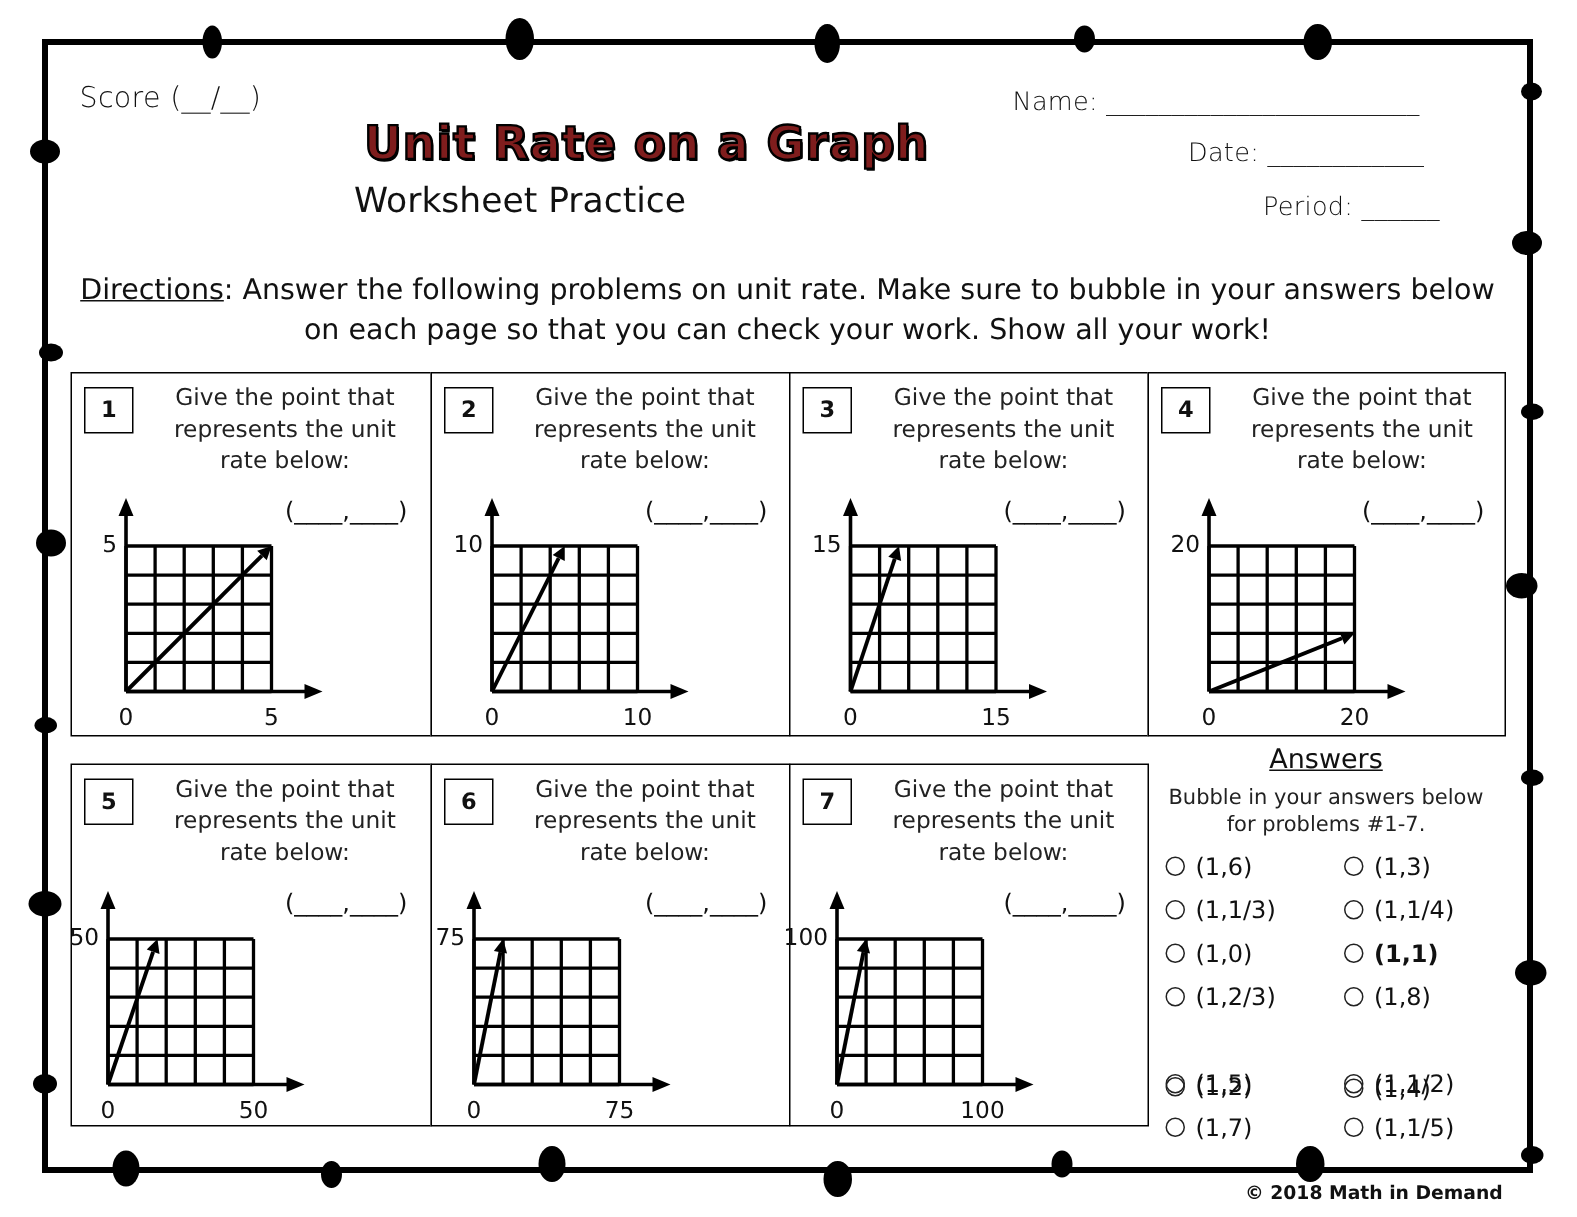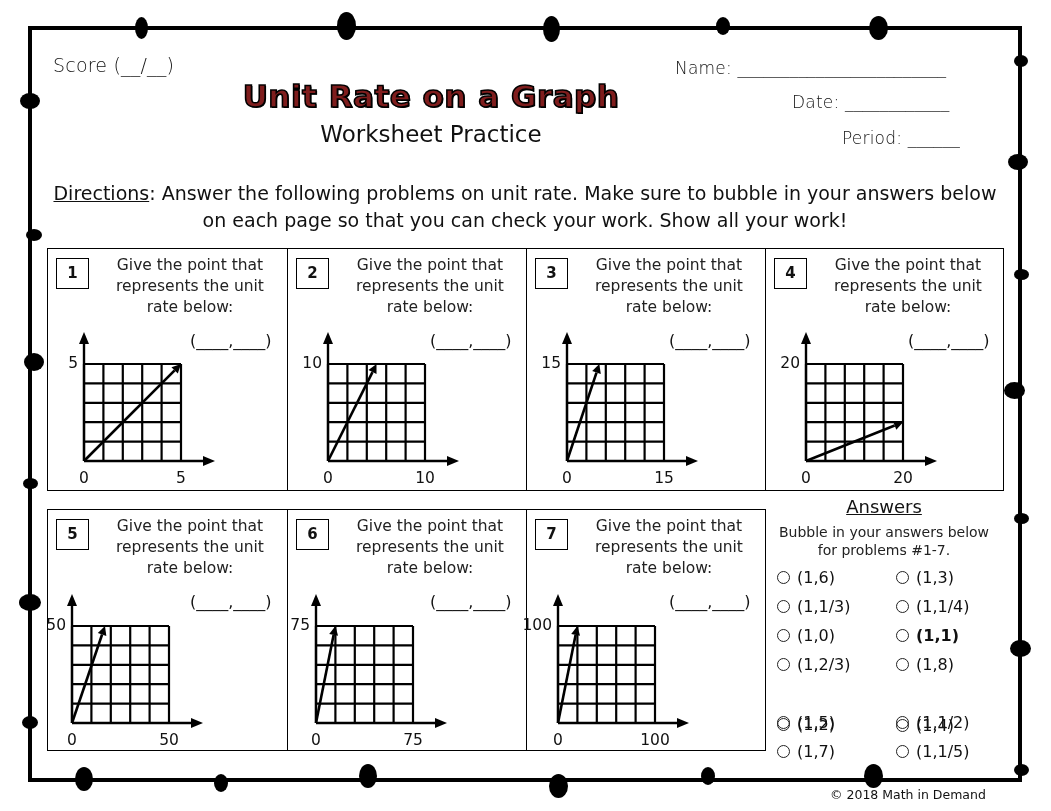--- a/index.html
+++ b/index.html
@@ -7,38 +7,38 @@
          font-family:"DejaVu Sans", sans-serif; color:#111; }
   .abs { position:absolute; }
   #frame { position:absolute; left:28px; top:26px; width:986px; height:748px;
            border:4px solid #000; box-sizing:content-box; }
   .dot { position:absolute; background:#000; border-radius:50%; }
   .hdr-text { position:absolute; font-size:19px; font-weight:300; letter-spacing:0.2px; white-space:nowrap; }
   .title { position:absolute; left:236px; top:78px; width:390px; text-align:center;
            font-family:"DejaVu Sans", sans-serif; font-weight:bold; font-size:31px;
            color:#7f1d1d; -webkit-text-stroke:1.6px #000; letter-spacing:0.5px;
            text-shadow: 1px 1px 0 #000; white-space:nowrap; }
-  .subtitle { position:absolute; left:236px; top:121px; width:390px; text-align:center;
+  .subtitle { position:absolute; left:236px; top:121px; width:390px; 
               font-size:23px; white-space:nowrap; }
   .directions { position:absolute; left:40px; top:180px; width:970px; text-align:center;
                 font-size:19px; line-height:27px; }
   .directions .dir-label { text-decoration:underline; }
   .box { position:absolute; border:1px solid #000; box-sizing:border-box; background:#fff; }
   .num { position:absolute; left:8px; top:9px; width:33px; height:31px; border:1px solid #000;
          box-sizing:border-box; text-align:center; line-height:29px; font-size:15px; font-weight:bold; }
   .prompt { position:absolute; left:52px; top:6px; width:180px; text-align:center; font-size:15.5px;
             line-height:21px; color:#222; }
   .blank { position:absolute; left:126px; top:82px; font-size:16px; white-space:nowrap; letter-spacing:0px;margin-left:16px; }
   .graph { position:absolute; left:0; top:0; }
   .ans-title { position:absolute; left:770px; top:496px; width:228px; text-align:center; font-size:18px;
                text-decoration:underline; }
   .ans-sub { position:absolute; left:770px; top:523px; width:228px; text-align:center; font-size:14px; line-height:18px; color:#222; }
   .opt { position:absolute; font-size:16px; white-space:nowrap; display:flex; align-items:center; }
   .bubble { display:inline-block; width:13px; height:13px; border:1.3px solid #222; border-radius:50%; margin-right:7px; box-sizing:border-box; }
-  .copyright { position:absolute; left:830px; top:787px; font-size:12.5px; white-space:nowrap; }
+  .copyright { position:absolute; left:830px; top:787px; font-size:12.5px; white-space:nowrap;font-weight:bold; }
 </style>
 </head>
 <body>
 
 <div id="frame"></div>
 
 <div id="dots">
     <div class="dot" style="left: 134.5px; top: 17px; width: 13px; height: 22px;"></div>
     <div class="dot" style="left: 336.5px; top: 12px; width: 19px; height: 28px;"></div>
     <div class="dot" style="left: 542.5px; top: 16px; width: 17px; height: 26px;"></div>

